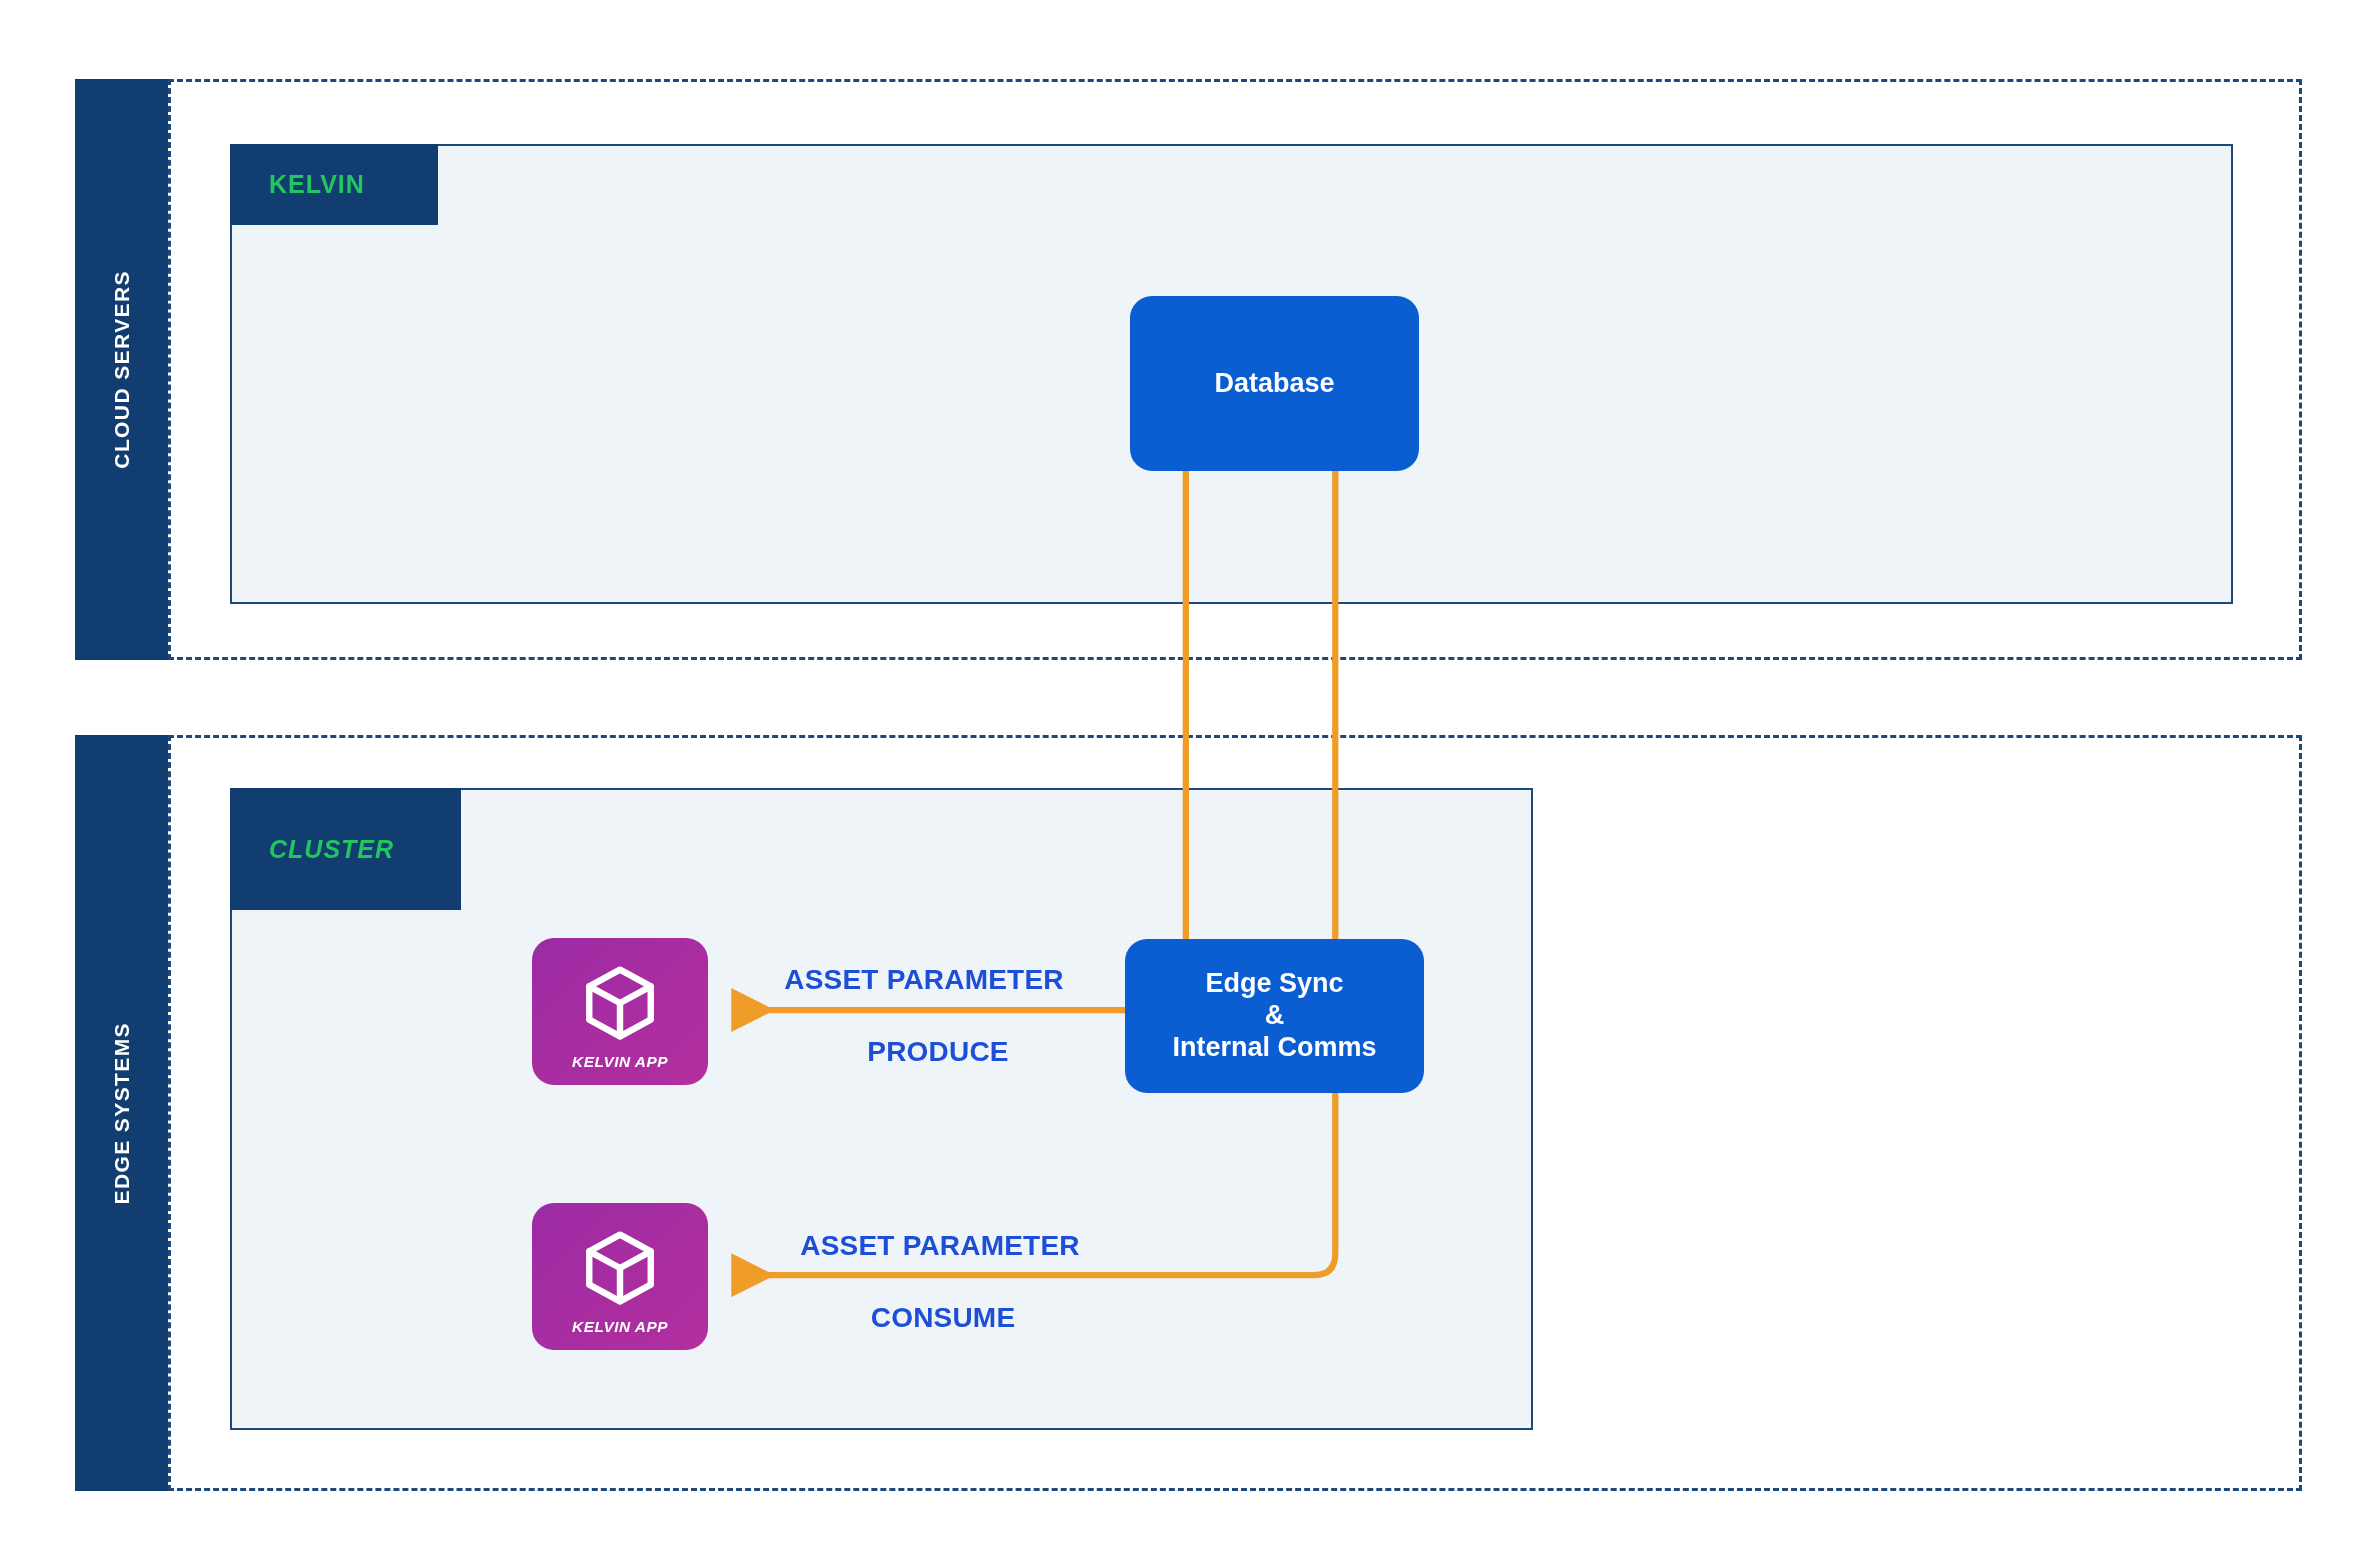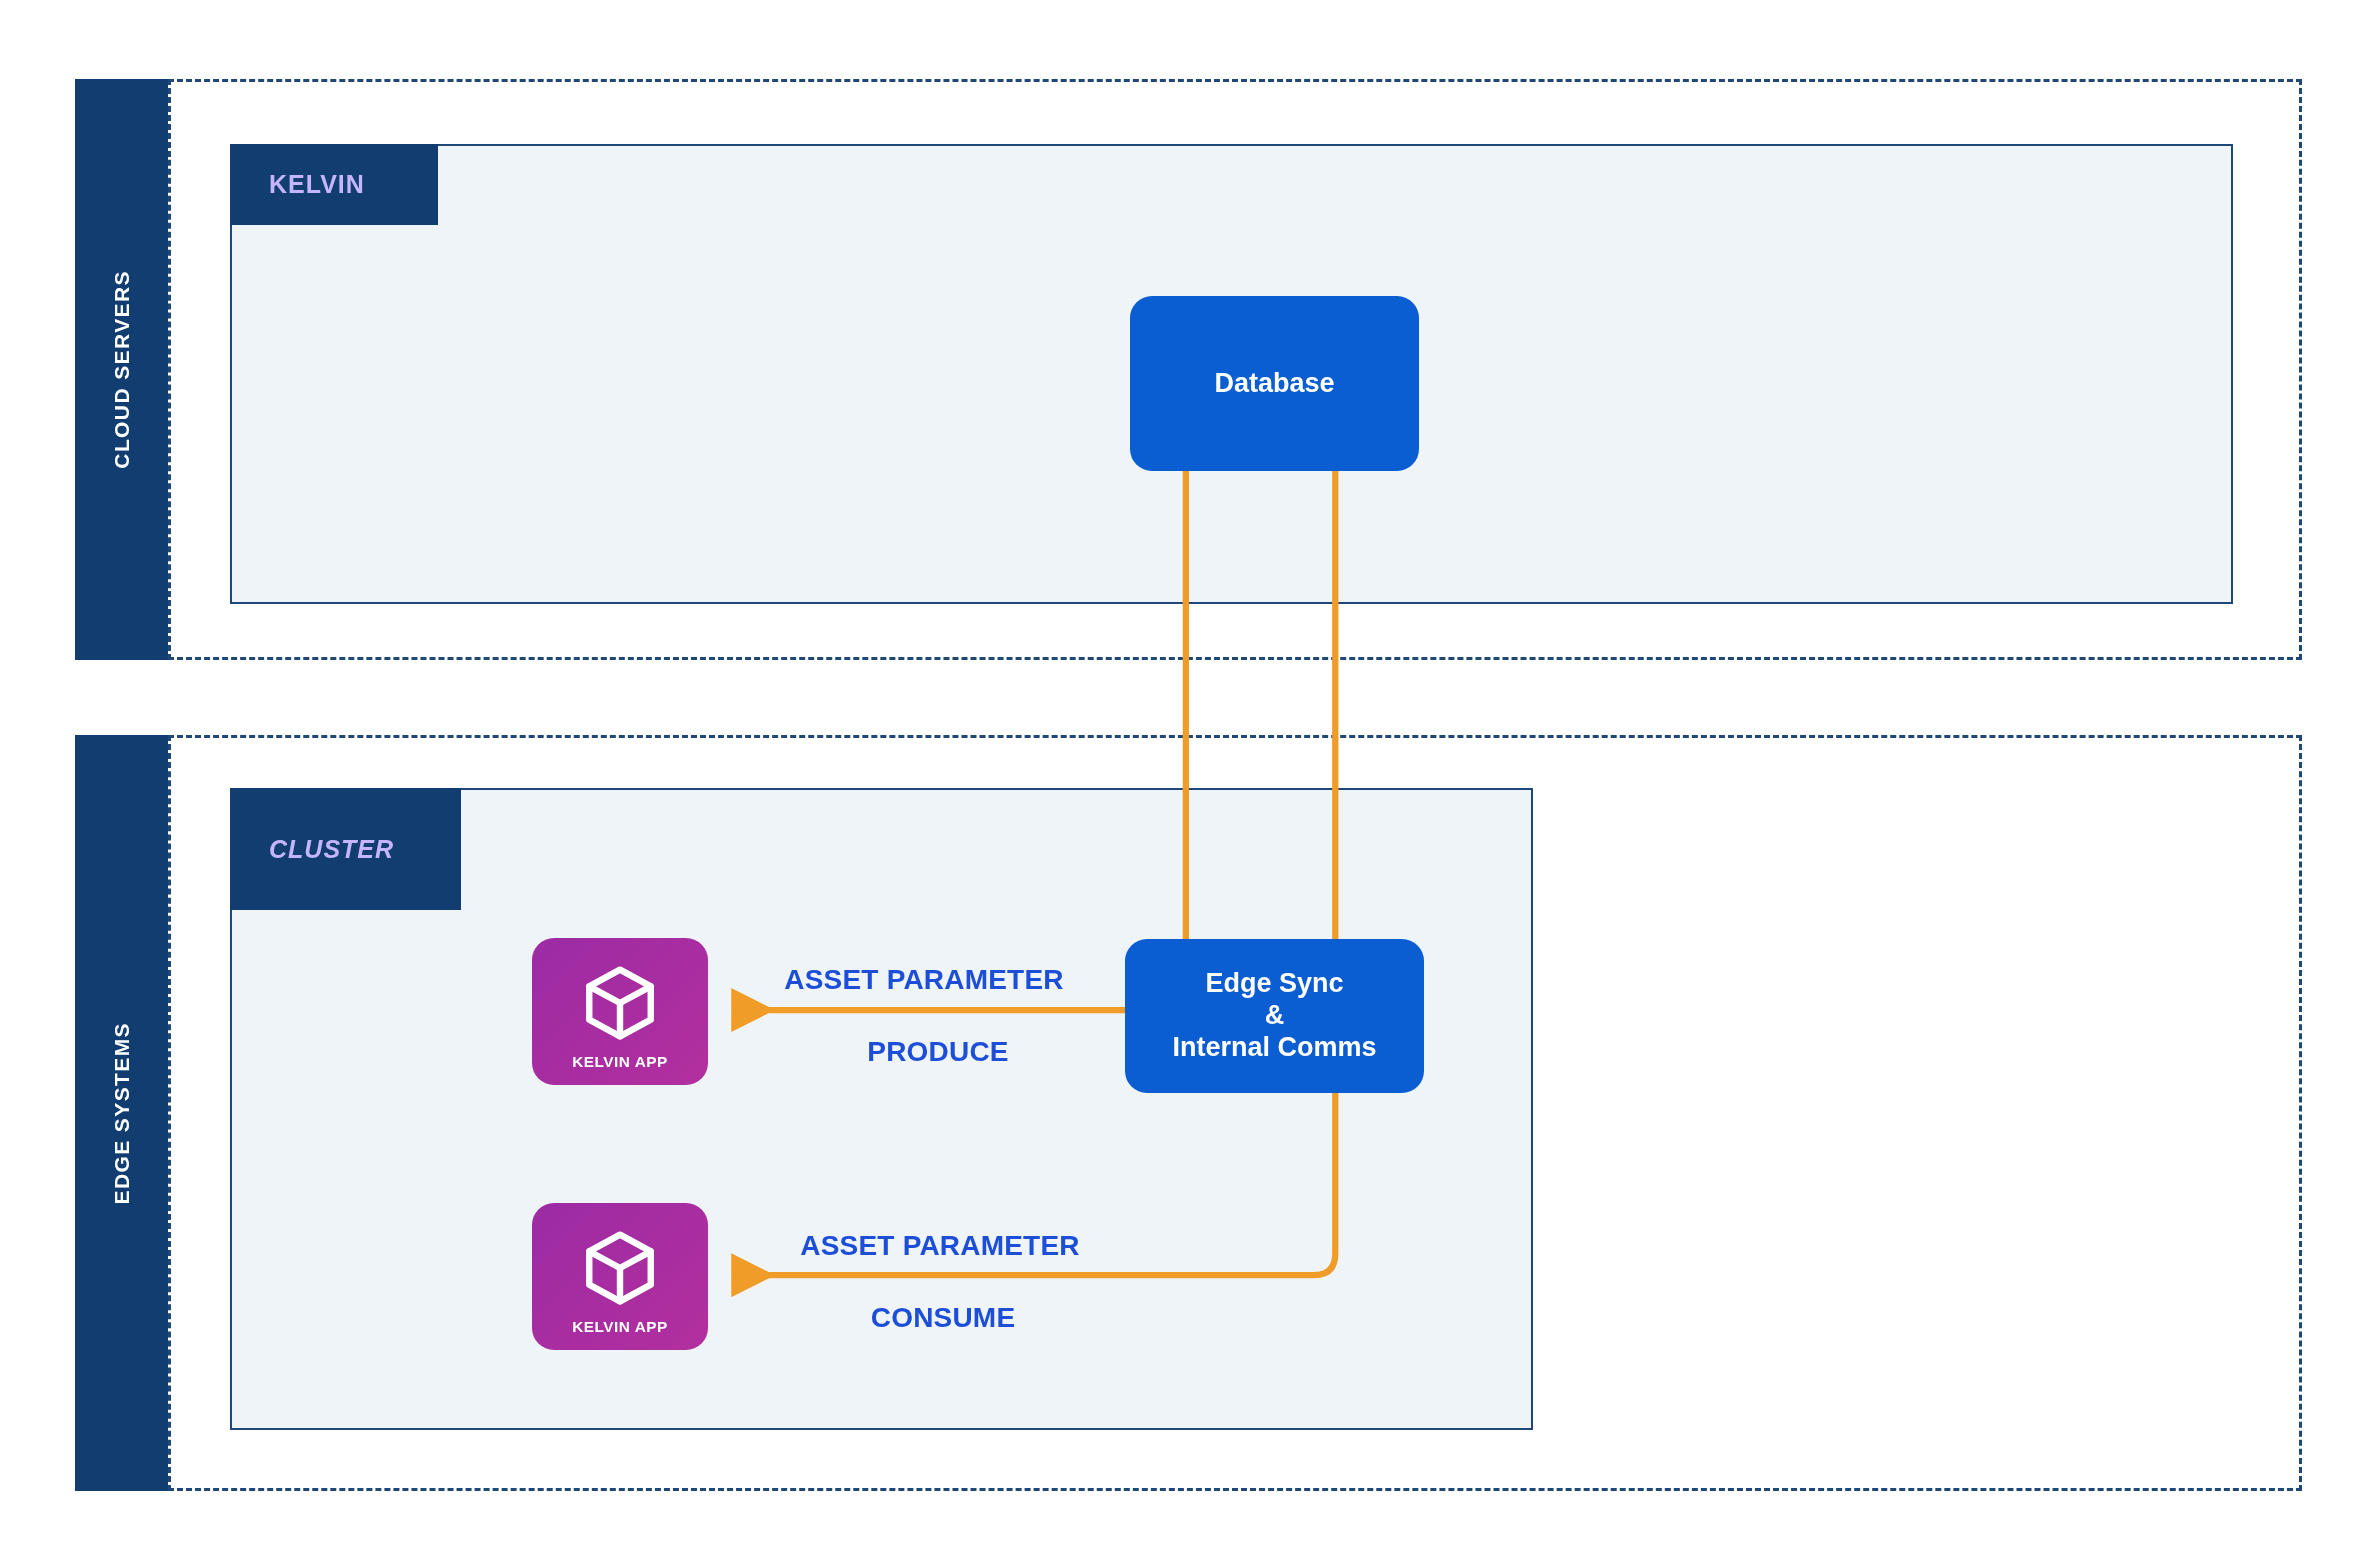--- a/index.html
+++ b/index.html
@@ -50,21 +50,21 @@
     box-sizing: border-box;
   }
   .panel-tab {
     position: absolute;
     background: #123d70;
     display: flex;
     align-items: center;
     box-sizing: border-box;
   }
   .panel-tab-label {
-    color: #c4b5fd;
+    color: #22c55e;
     font-weight: 700;
     font-size: 25px;
     letter-spacing: 1px;
     white-space: nowrap;
     padding-left: 39px;
     font-family: "Liberation Sans", sans-serif;
   }
   
   #connectors {
     position: absolute;
@@ -96,20 +96,21 @@
     color: #ffffff;
     white-space: pre-line;
     font-family: "Liberation Sans", sans-serif;
   }
   .node-app {
     background: #a82ba1;
     background: linear-gradient(135deg, #9c2ba4 0%, #b32f9e 100%);
     border-radius: 22px;
     color: #ffffff;
     padding-top: 9.6px;
+    font-style: italic;
   }
   .node-app .cube-icon {
     width: 82px;
     height: 82px;
     display: block;
   }
   .node-app .node-sublabel {
     font-size: 15.4px;
     font-weight: 700;
     letter-spacing: 0.5px;

